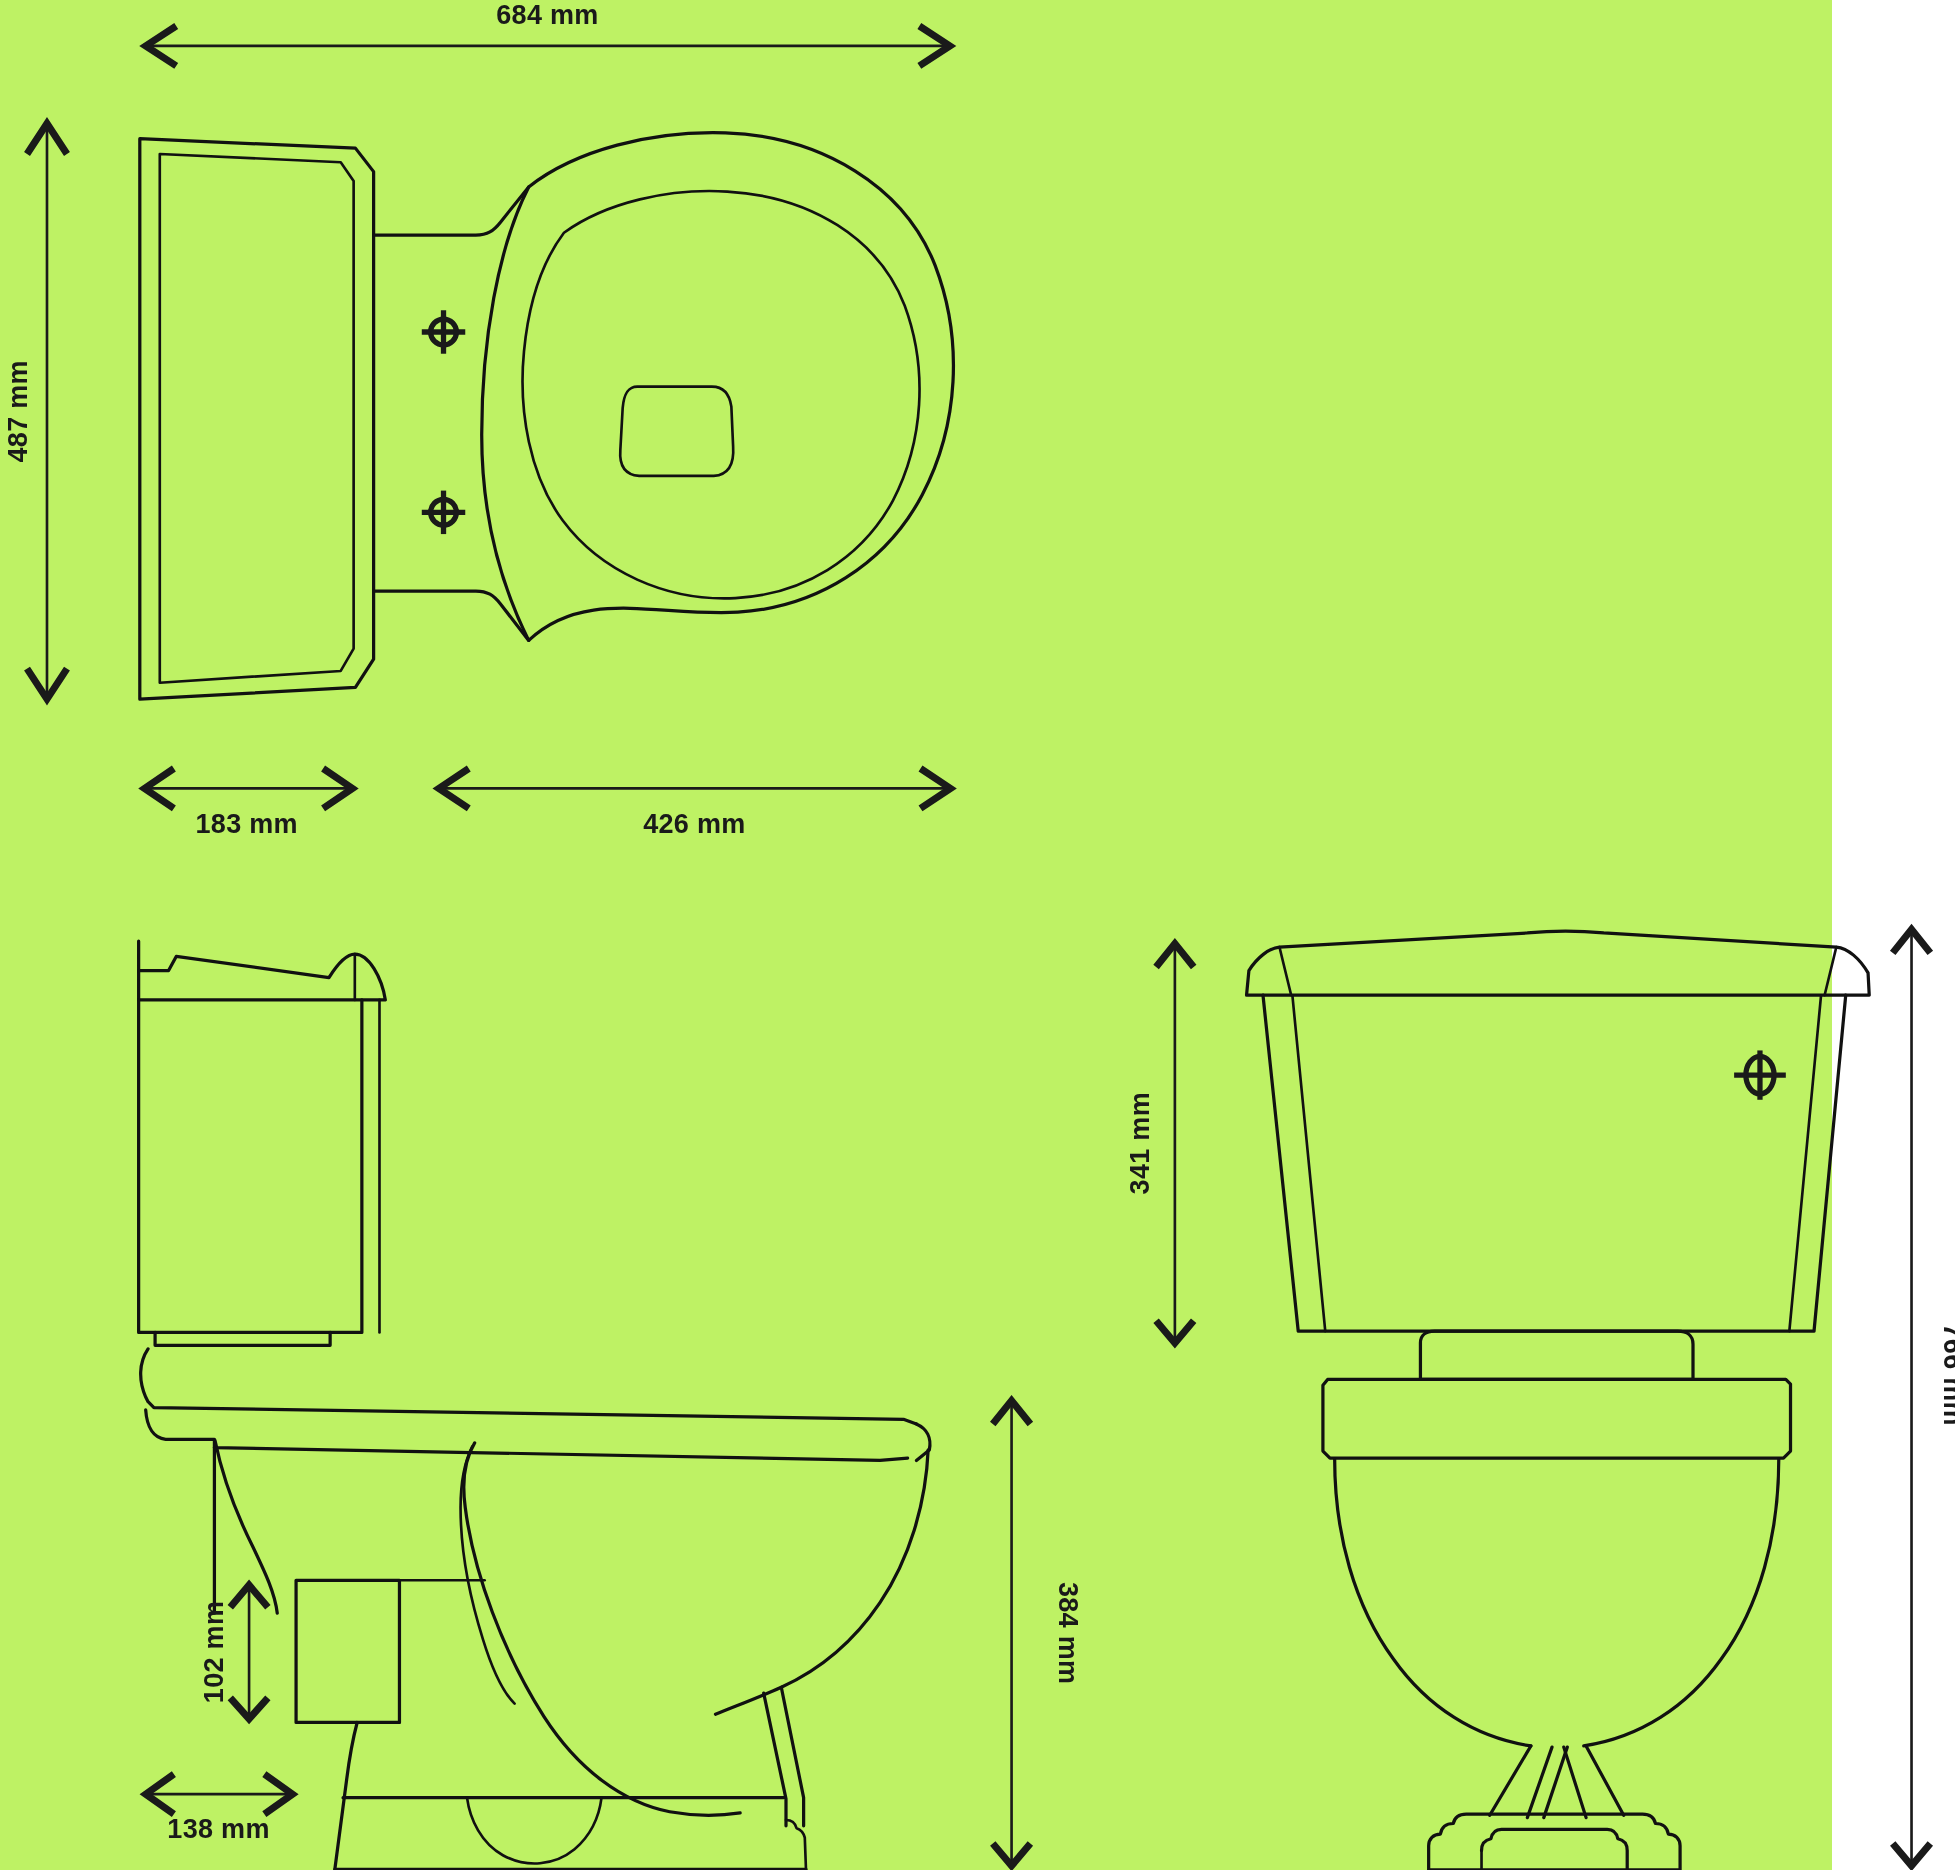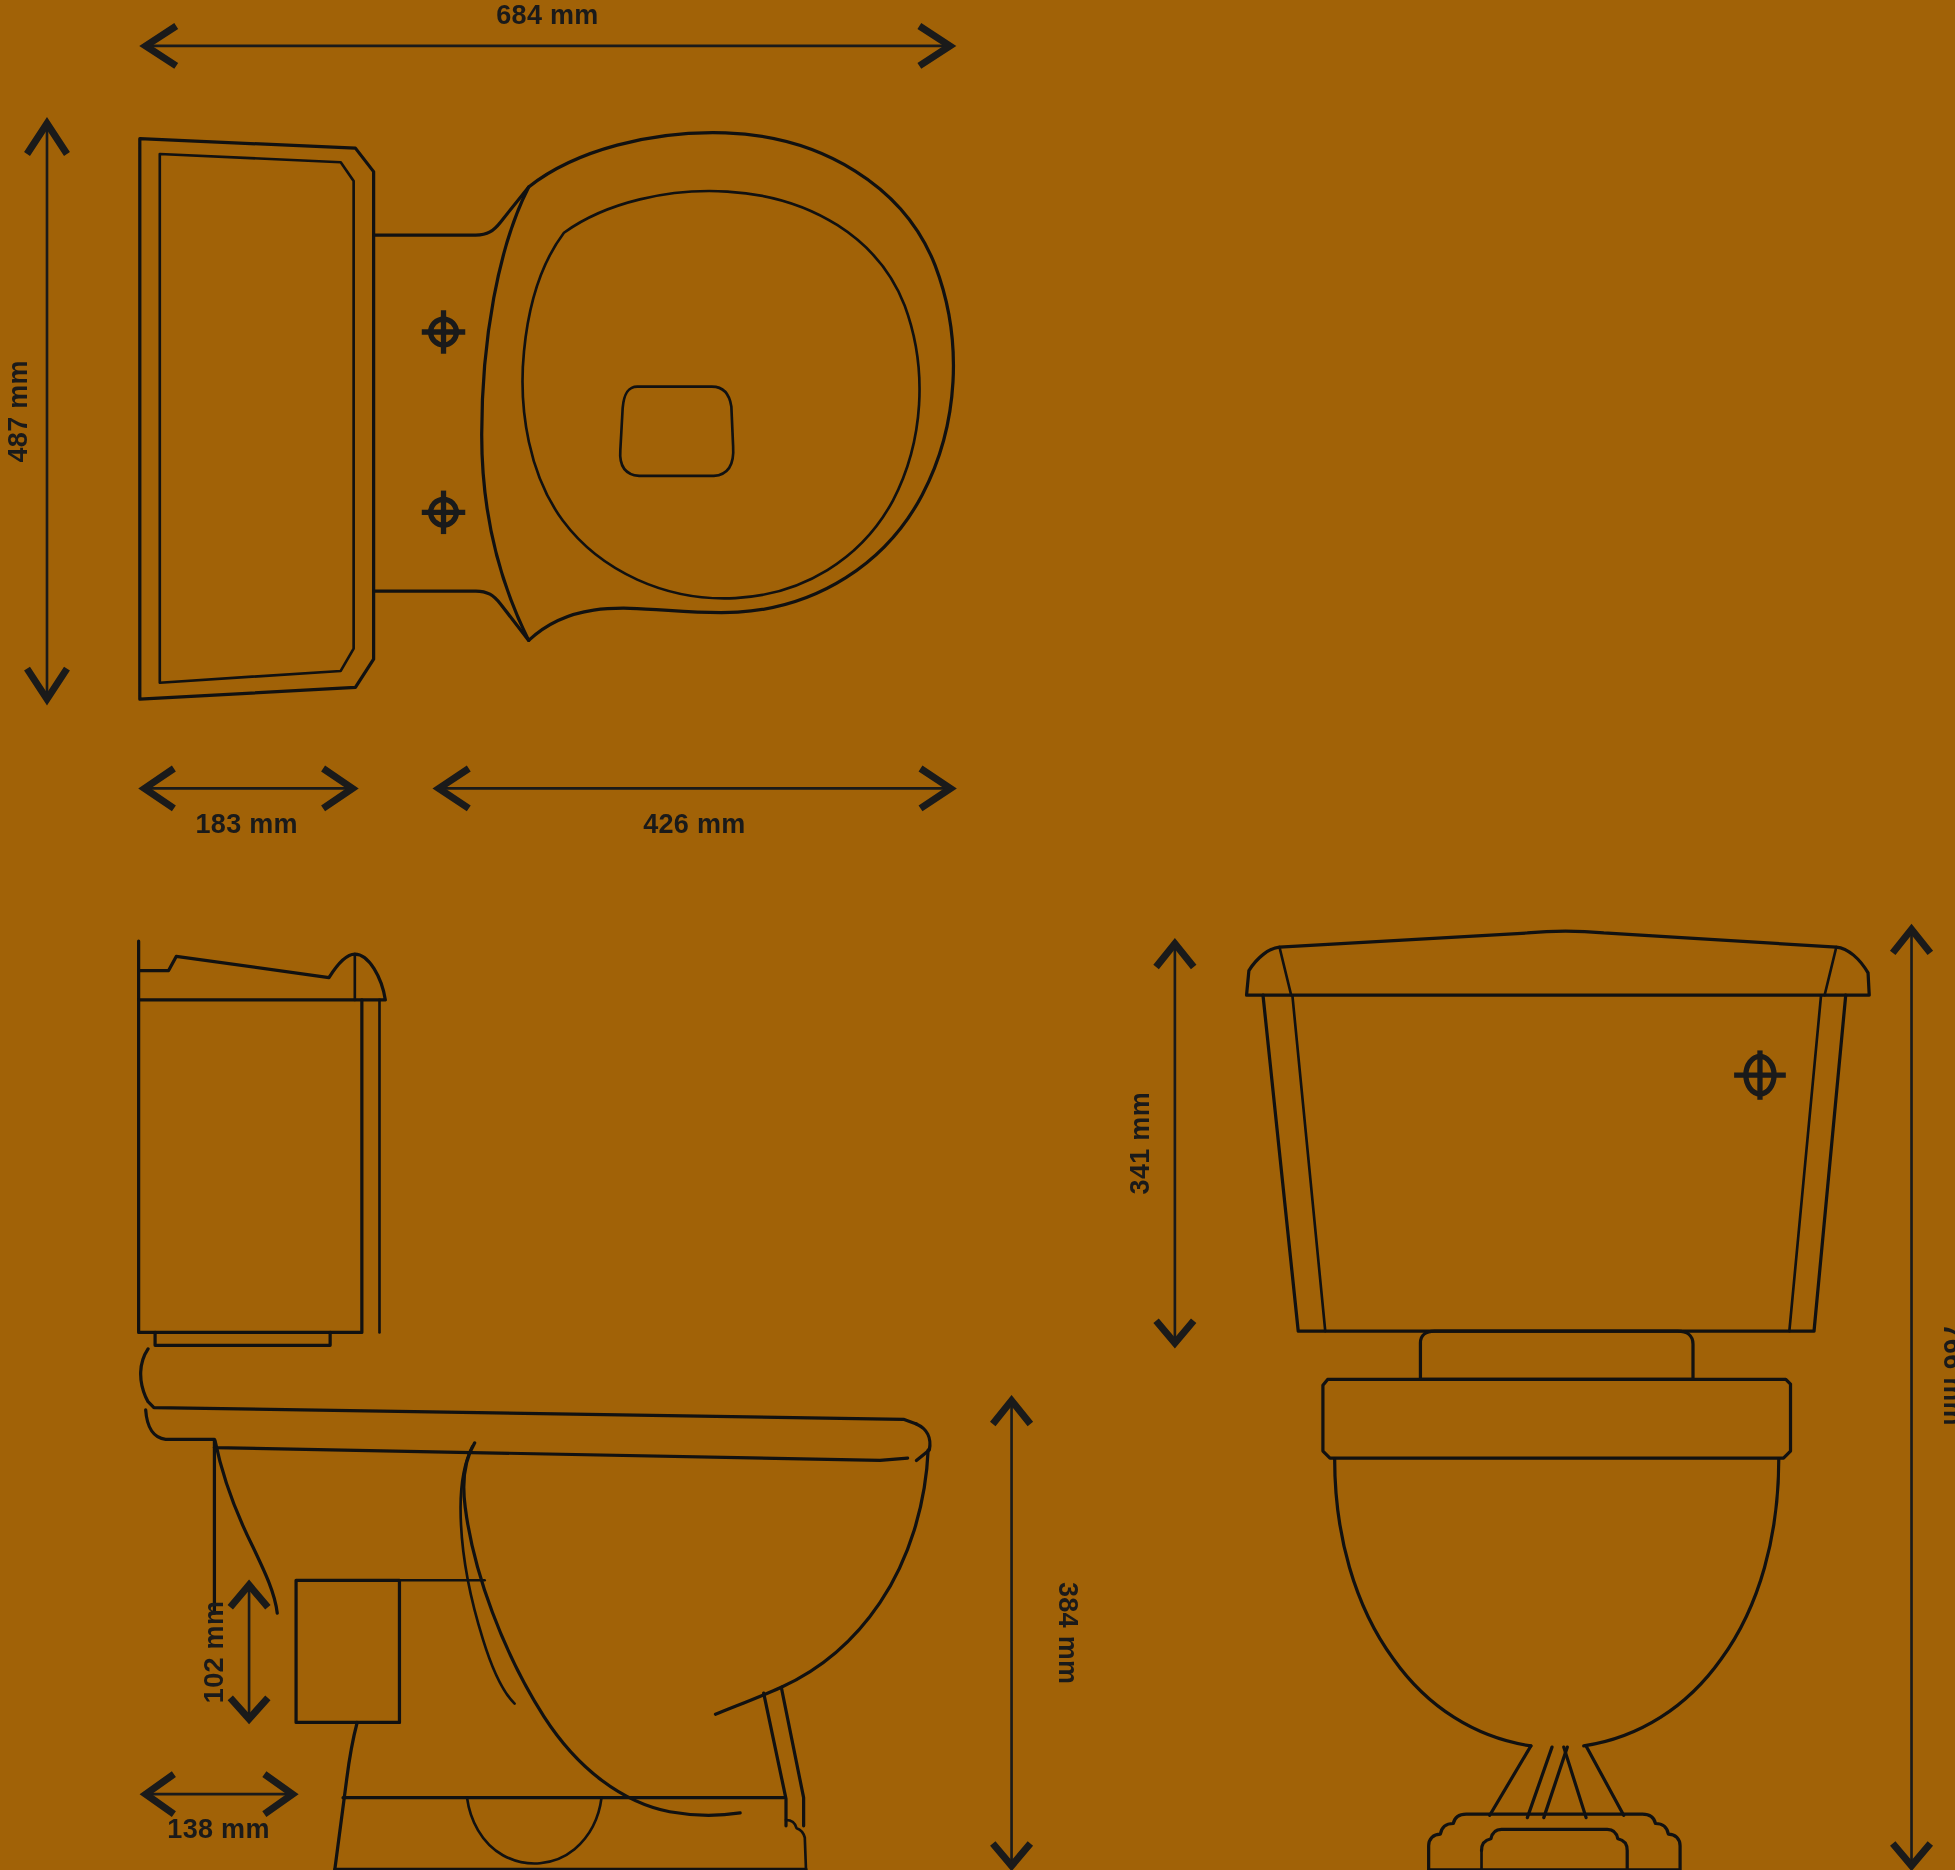--- a/index.html
+++ b/index.html
@@ -9,23 +9,24 @@
     background: #ffffff;
   }
   body {
     width: 1955px;
     height: 1870px;
     font-family: "Liberation Sans", sans-serif;
     overflow: hidden;
   }
   #sheet {
     position: relative;
-    width: 1955px;
+    width: 1816px;
     height: 1870px;
-    background: #a16207;
+    background: #bef264;
+    padding-left: 16px;
   }
   svg#drawing {
     position: absolute;
     left: 0;
     top: 0;
     width: 1955px;
     height: 1870px;
     display: block;
   }
   

